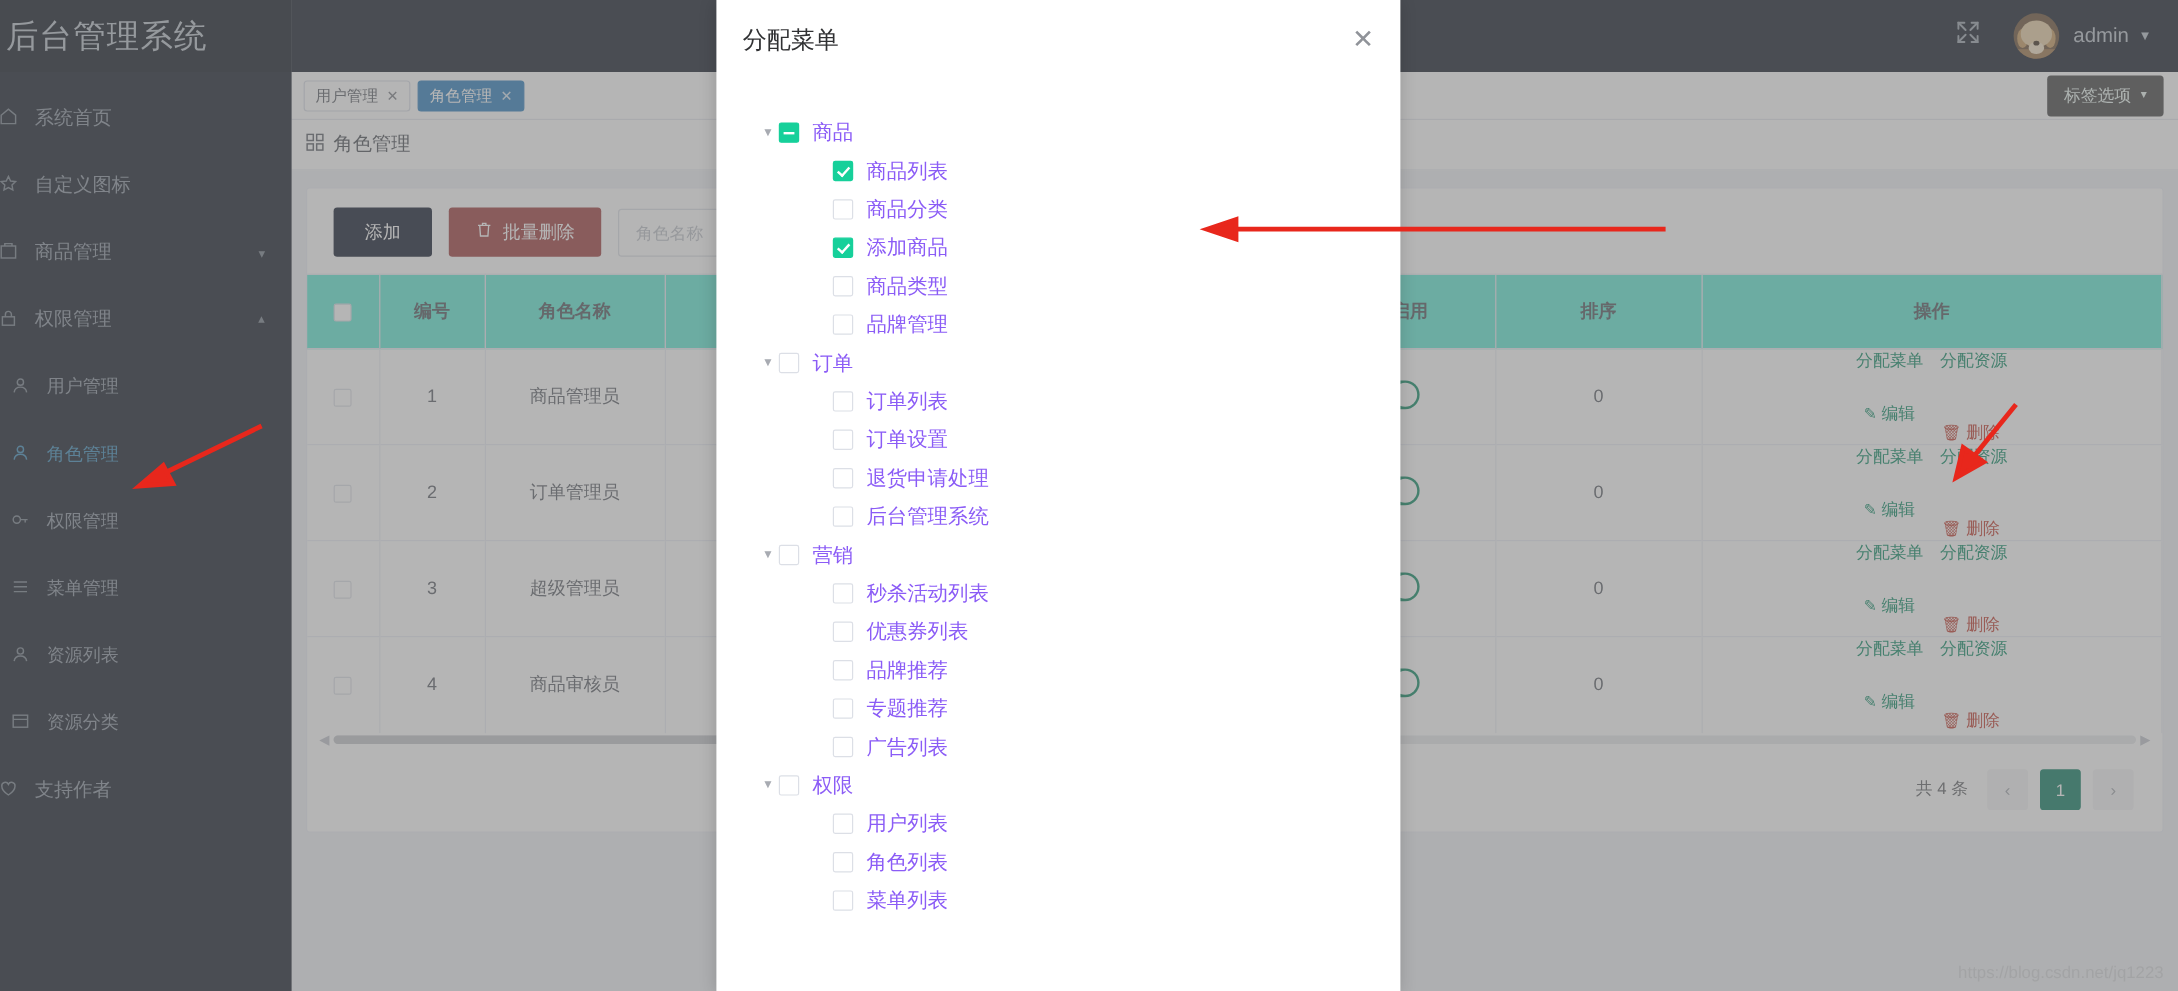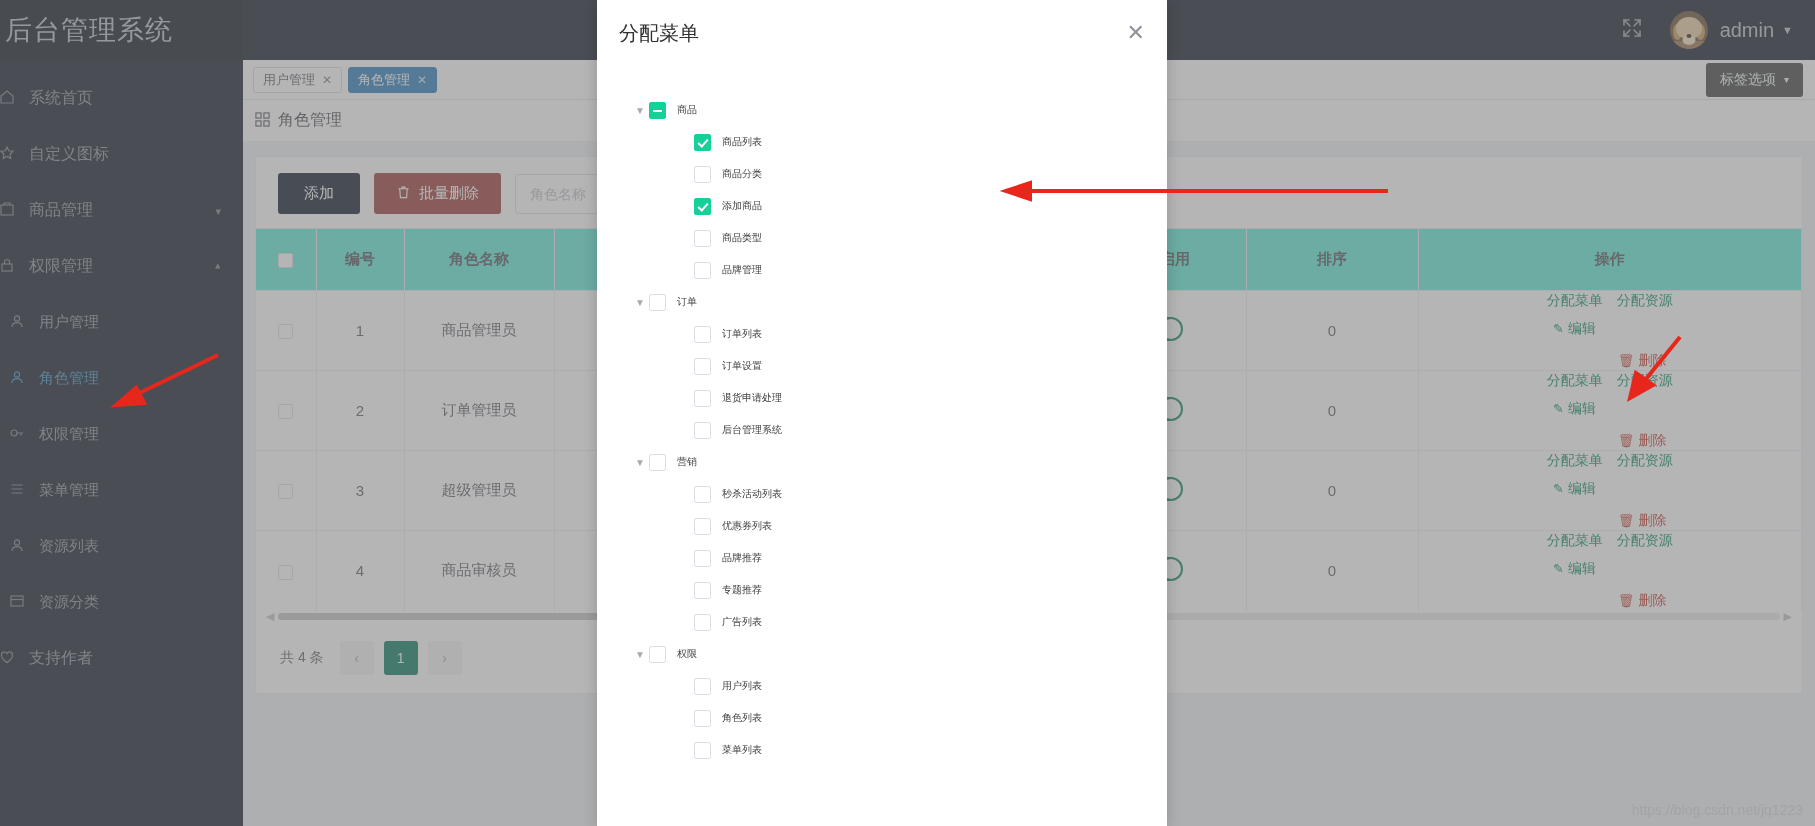--- a/index.html
+++ b/index.html
@@ -72,21 +72,21 @@
     width: 13px; height: 10px; border-radius: 50%; background: #f3e3c6;
   }
   .avatar .dog-nose {
     position: absolute; left: 50%; top: 60%; transform: translateX(-50%);
     width: 5px; height: 4px; border-radius: 50%; background: #3a2a1c;
   }
   .avatar .dog-bot {
     position: absolute; left: 0; bottom: 0; width: 100%; height: 20%;
     background: #9c7347;
   }
-  .user-name { color: #b9c0c9; font-size: 20px; }
+  .user-name { color: #b9c0c9; font-size: 17px; }
   .caret { color: #b9c0c9; font-size: 11px; margin-left: 8px; }
 
   
   .tabbar {
     position: absolute; left: 243px; top: 60px; right: 0; height: 40px;
     background: #fff; display: flex; align-items: center;
     padding-left: 10px; border-bottom: 1px solid #e4e7ed;
   }
   .tab {
     height: 26px; padding: 0 9px; margin-right: 6px;
@@ -148,40 +148,40 @@
   }
   .switch {
     width: 46px; height: 24px; border-radius: 12px; background: #0a8a63;
     display: inline-block; position: relative; cursor: pointer;
   }
   .switch::after {
     content: ""; position: absolute; top: 2px; right: 2px;
     width: 20px; height: 20px; border-radius: 50%; background: #fff;
   }
   .ops-row1 { display: flex; justify-content: center; gap: 14px; margin-bottom: 10px; }
-  .ops-row2 { display: flex; justify-content: center; gap: 22px; }
+  .ops-row2 { display: flex; justify-content: center; gap: 22px; align-items: center; }
   .lnk { font-size: 14px; cursor: pointer; }
   .lnk-green { color: #0a8a63; }
   .lnk-red { color: #c0392b; margin-top: 32px; }
   .lnk .ic { margin-right: 4px; font-size: 13px; }
 
   .hscroll {
     height: 12px; margin: 0 8px; position: relative;
     display: flex; align-items: center;
   }
   .hscroll .bar { position: absolute; left: 14px; right: 14px; height: 7px;
                   background: #e6e8eb; border-radius: 4px; }
   .hscroll .thumb { position: absolute; left: 14px; width: 440px; height: 7px;
                     background: #c3c6cb; border-radius: 4px; }
   .hscroll .ar { color: #c0c4cc; font-size: 11px; position: absolute; }
   .hscroll .ar.l { left: 2px; }
   .hscroll .ar.r { right: 2px; }
 
   .pager {
-    display: flex; align-items: center; 
+    display: flex; align-items: center; justify-content: flex-end;
     gap: 10px; padding: 18px 24px;
   }
   .pg-total { font-size: 14px; color: #606266; margin-right: 6px; }
   .pg-btn {
     min-width: 34px; height: 34px; border-radius: 3px; background: #f4f4f5;
     color: #a0a4ab; font-size: 14px; display: flex; align-items: center;
     justify-content: center; cursor: pointer;
   }
   .pg-btn.active { background: #0a7a5f; color: #fff; }
 
@@ -225,21 +225,21 @@
   .tcb.checked::after {
     content: ""; position: absolute; left: 5px; top: 2px;
     width: 4px; height: 8px; border: 2px solid #fff;
     border-top: 0; border-left: 0; transform: rotate(42deg);
   }
   .tcb.indet { background: #16d09a; border-color: #16d09a; }
   .tcb.indet::after {
     content: ""; position: absolute; left: 3px; top: 7px;
     width: 9px; height: 2px; background: #fff;
   }
-  .tlabel { font-size: 10px; color: #404040; white-space: nowrap; cursor: pointer; }
+  .tlabel { font-size: 17px; color: #8b5cf6; white-space: nowrap; cursor: pointer; }
 
   
   .anno { position: absolute; z-index: 20; pointer-events: none; }
 </style>
 </head>
 <body>
 
 <div id="app">
 
   <div class="sidebar">

